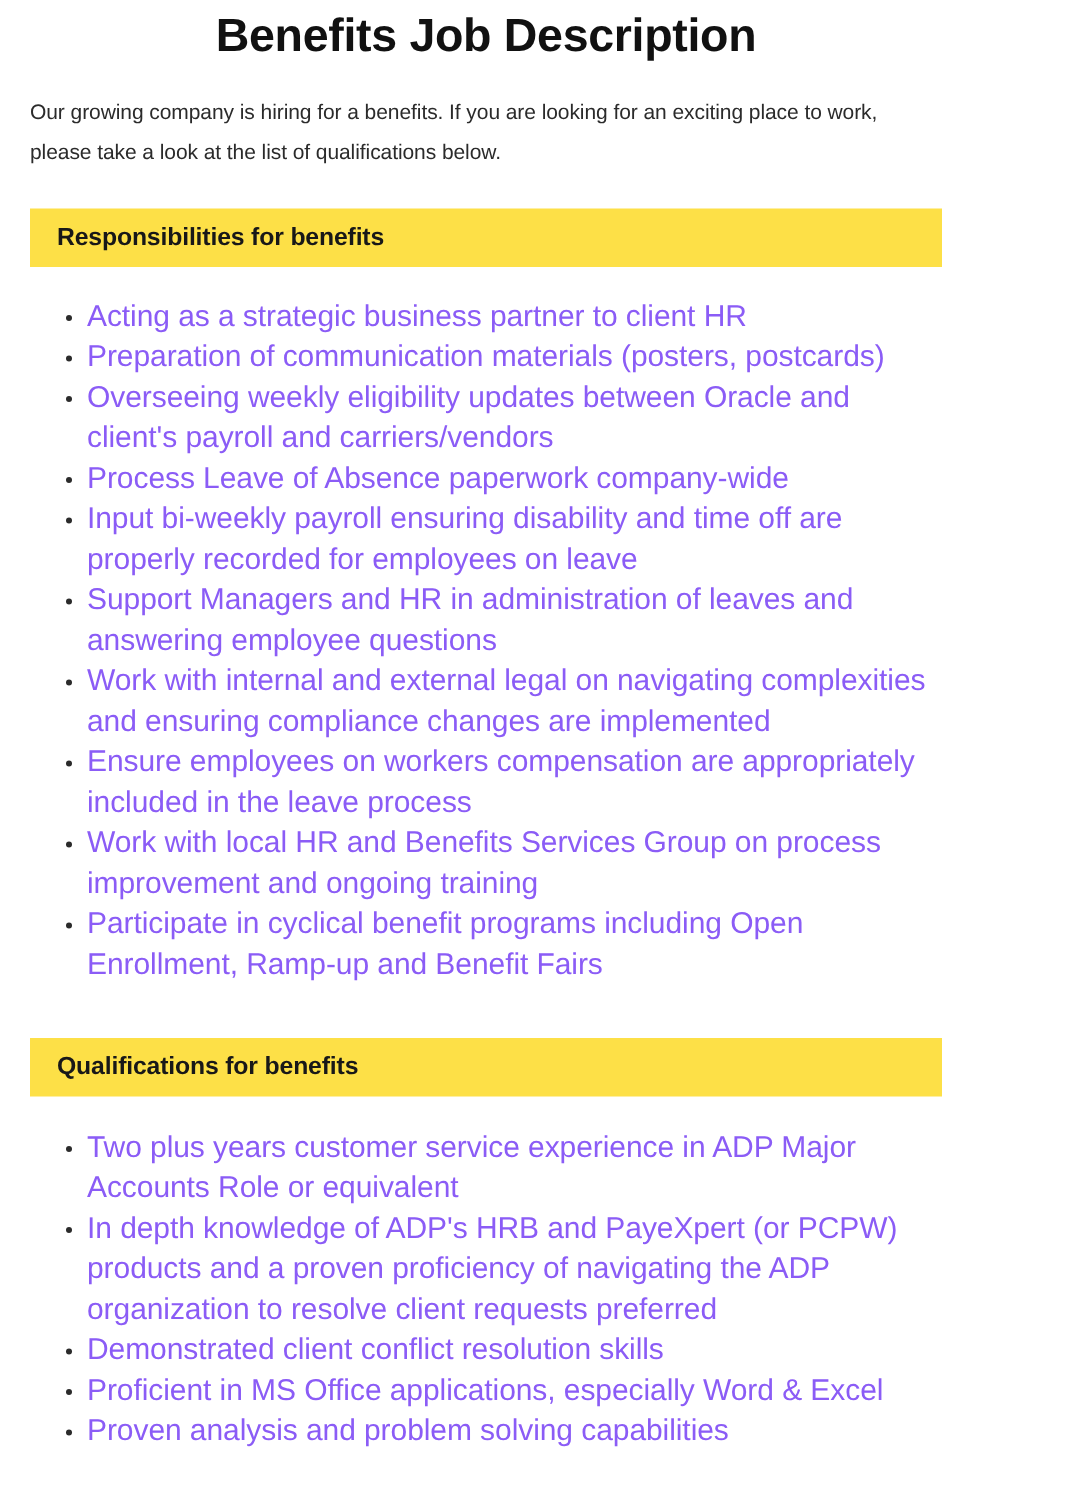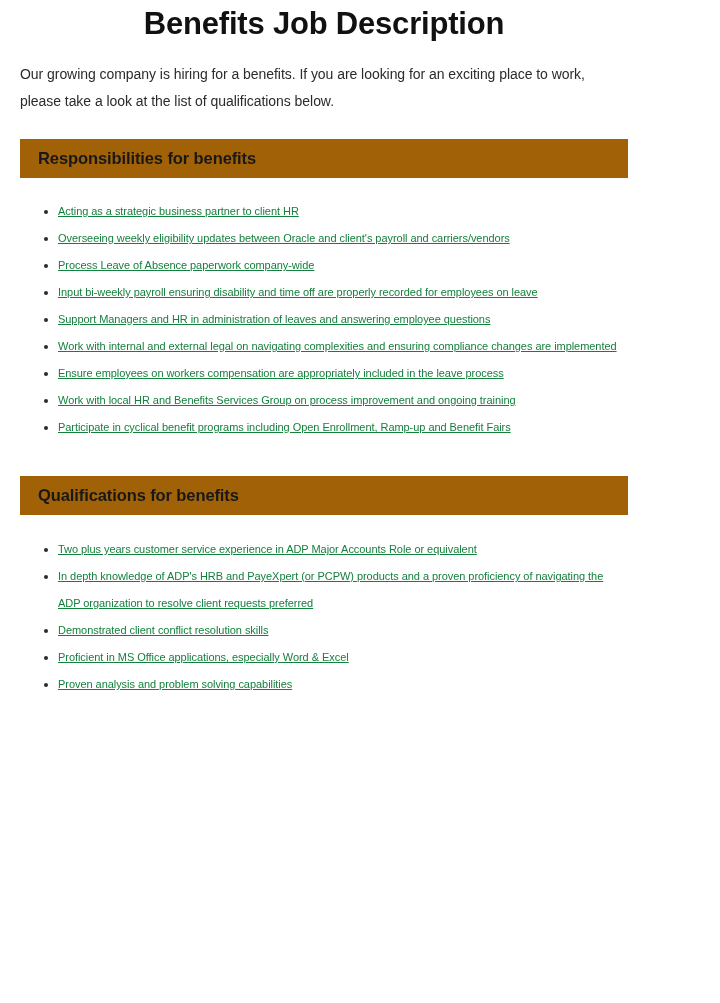--- a/index.html
+++ b/index.html
@@ -39,21 +39,21 @@
     margin: 17px 0 0 0;
     padding: 0;
     letter-spacing: -0.05px;
   }
 
   .section {
     margin-top: 24px;
   }
 
   .section-header {
-    background: #a16207;
+    background: #fde047;
     height: 39px;
     display: flex;
     align-items: center;
     padding: 0 18px;
     box-sizing: border-box;
   }
 
   .section-header-text {
     font-size: 16.5px;
     font-weight: bold;
@@ -63,26 +63,25 @@
 
   ul.bullet-list {
     list-style: none;
     margin: 20px 0 0 0;
     padding: 0;
   }
 
   ul.bullet-list li {
     position: relative;
     padding-left: 38px;
-    font-size: 11px;
+    font-size: 20px;
     line-height: 27px;
-    color: #15803d;
+    color: #8b5cf6;
     margin-bottom: 0;
     letter-spacing: -0.05px;
-    text-decoration: underline;
   }
 
   ul.bullet-list li::before {
     content: "";
     position: absolute;
     left: 24px;
     top: 12px;
     width: 4px;
     height: 4px;
     border-radius: 50%;
@@ -109,20 +108,21 @@
   <h1 class="doc-title">Benefits Job Description</h1>
 
   <p class="intro">Our growing company is hiring for a benefits. If you are looking for an exciting place to work, please take a look at the list of qualifications below.</p>
 
   <div class="section responsibilities">
     <div class="section-header">
       <span class="section-header-text">Responsibilities for benefits</span>
     </div>
     <ul class="bullet-list">
       <li>Acting as a strategic business partner to client HR</li>
+      <li>Preparation of communication materials (posters, postcards)</li>
       <li>Overseeing weekly eligibility updates between Oracle and client's payroll and carriers/vendors</li>
       <li>Process Leave of Absence paperwork company-wide</li>
       <li>Input bi-weekly payroll ensuring disability and time off are properly recorded for employees on leave</li>
       <li>Support Managers and HR in administration of leaves and answering employee questions</li>
       <li>Work with internal and external legal on navigating complexities and ensuring compliance changes are implemented</li>
       <li>Ensure employees on workers compensation are appropriately included in the leave process</li>
       <li>Work with local HR and Benefits Services Group on process improvement and ongoing training</li>
       <li>Participate in cyclical benefit programs including Open Enrollment, Ramp-up and Benefit Fairs</li>
     </ul>
   </div>

